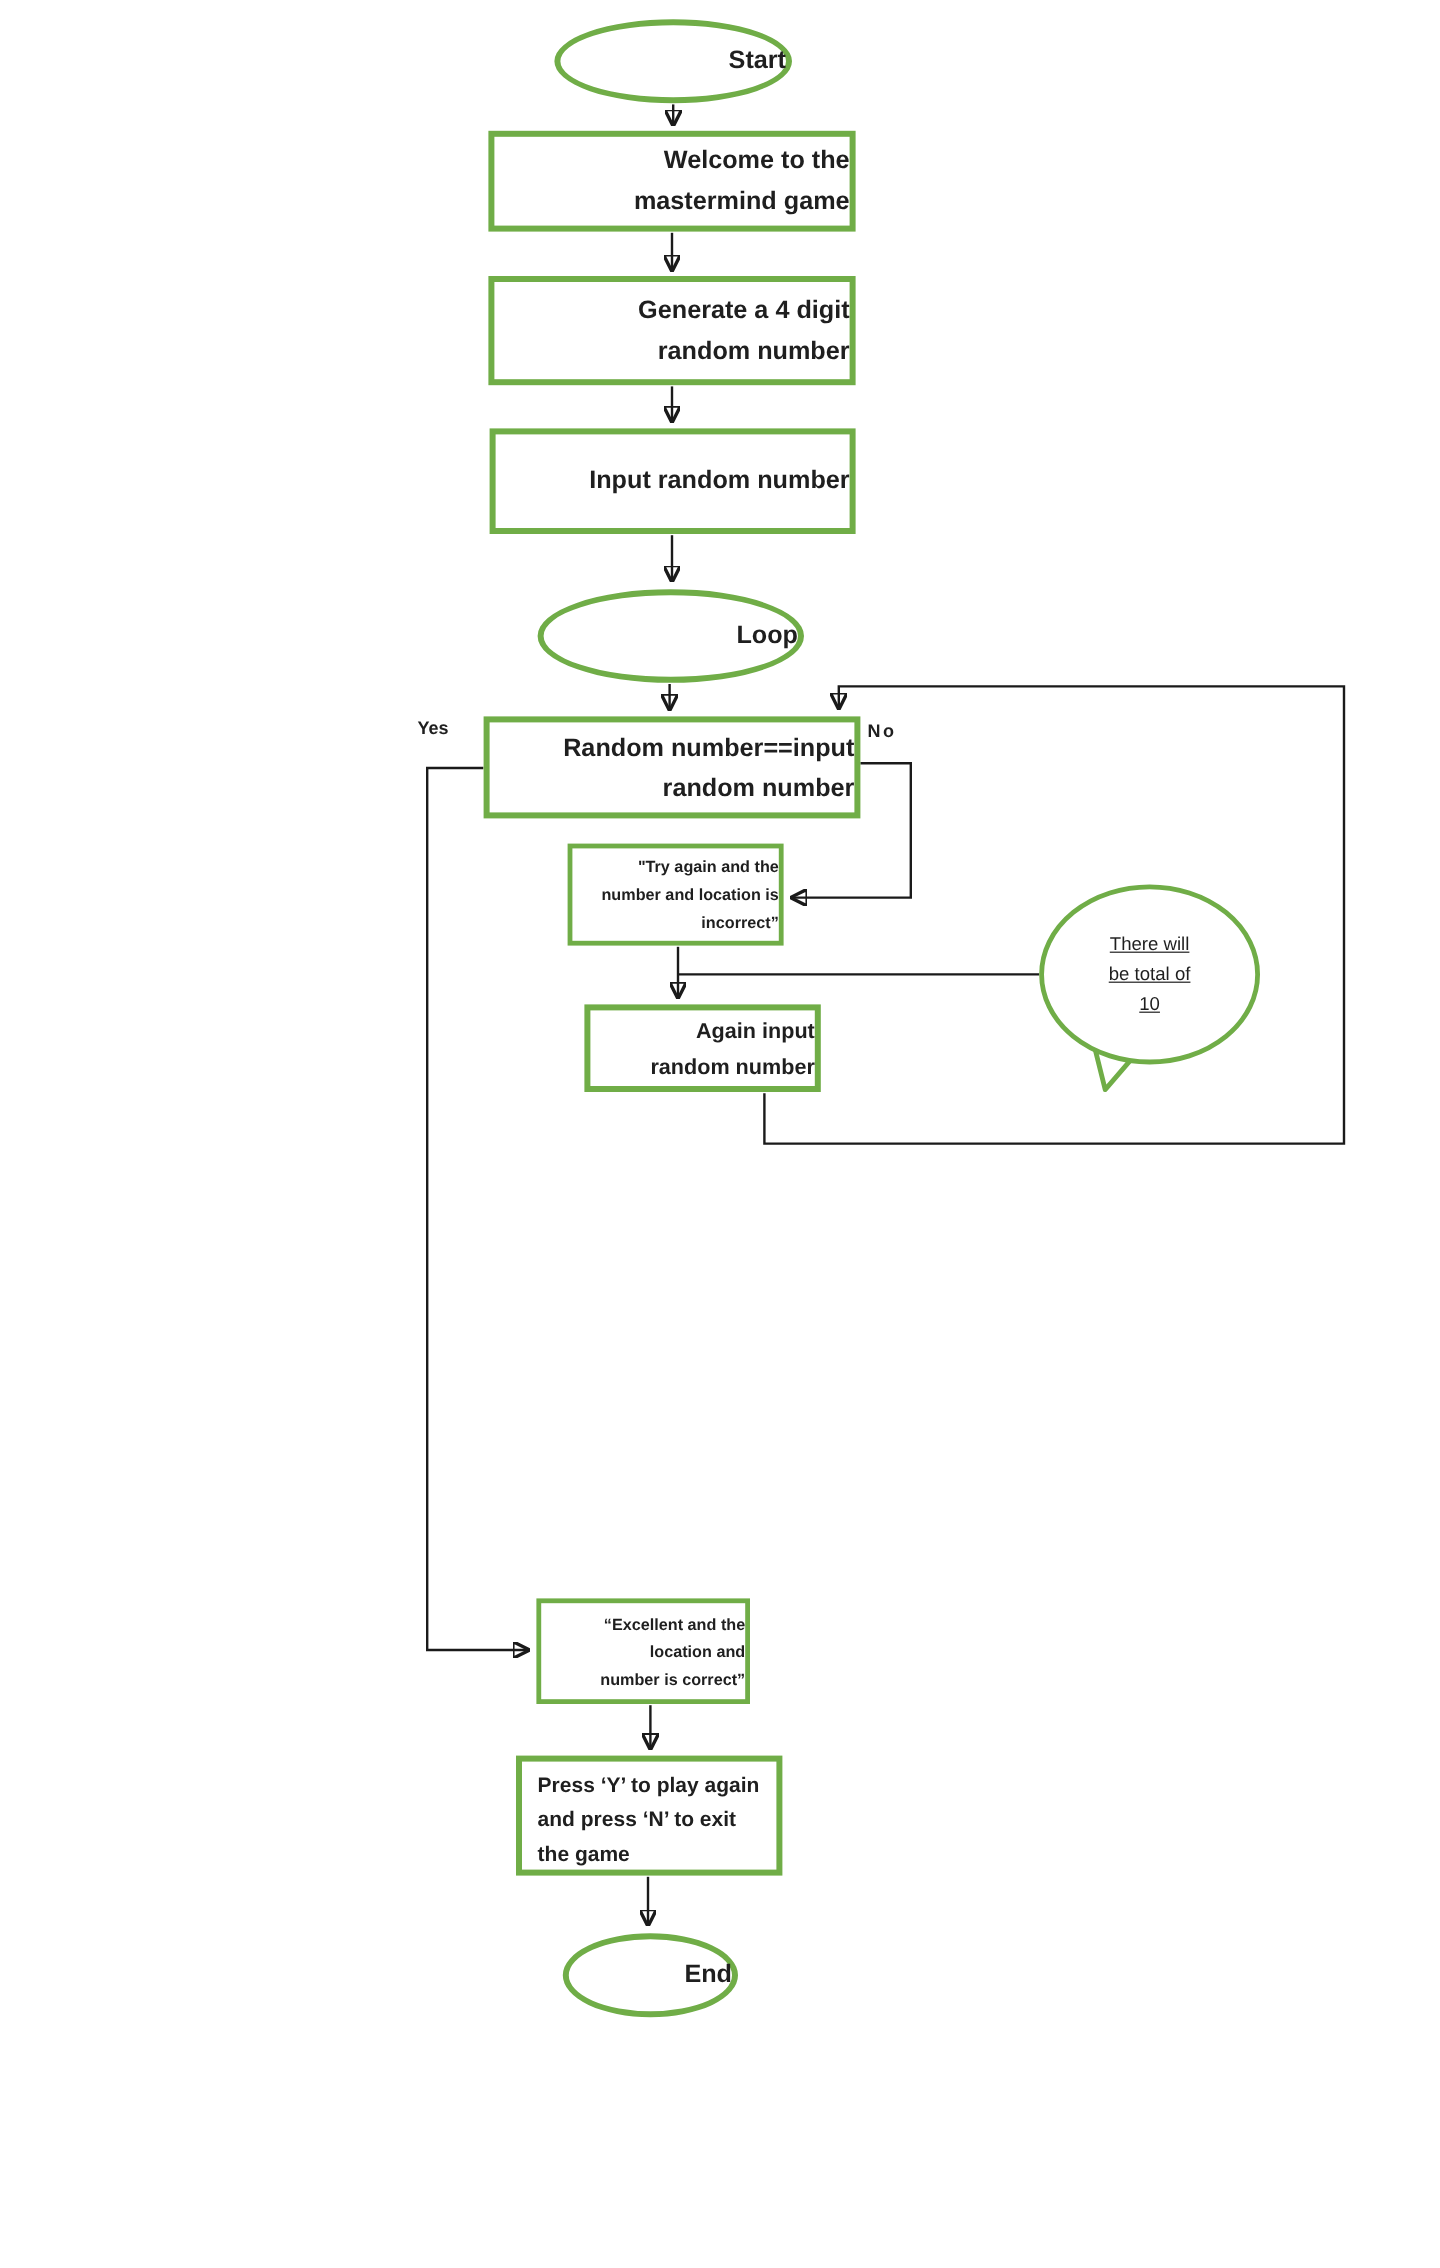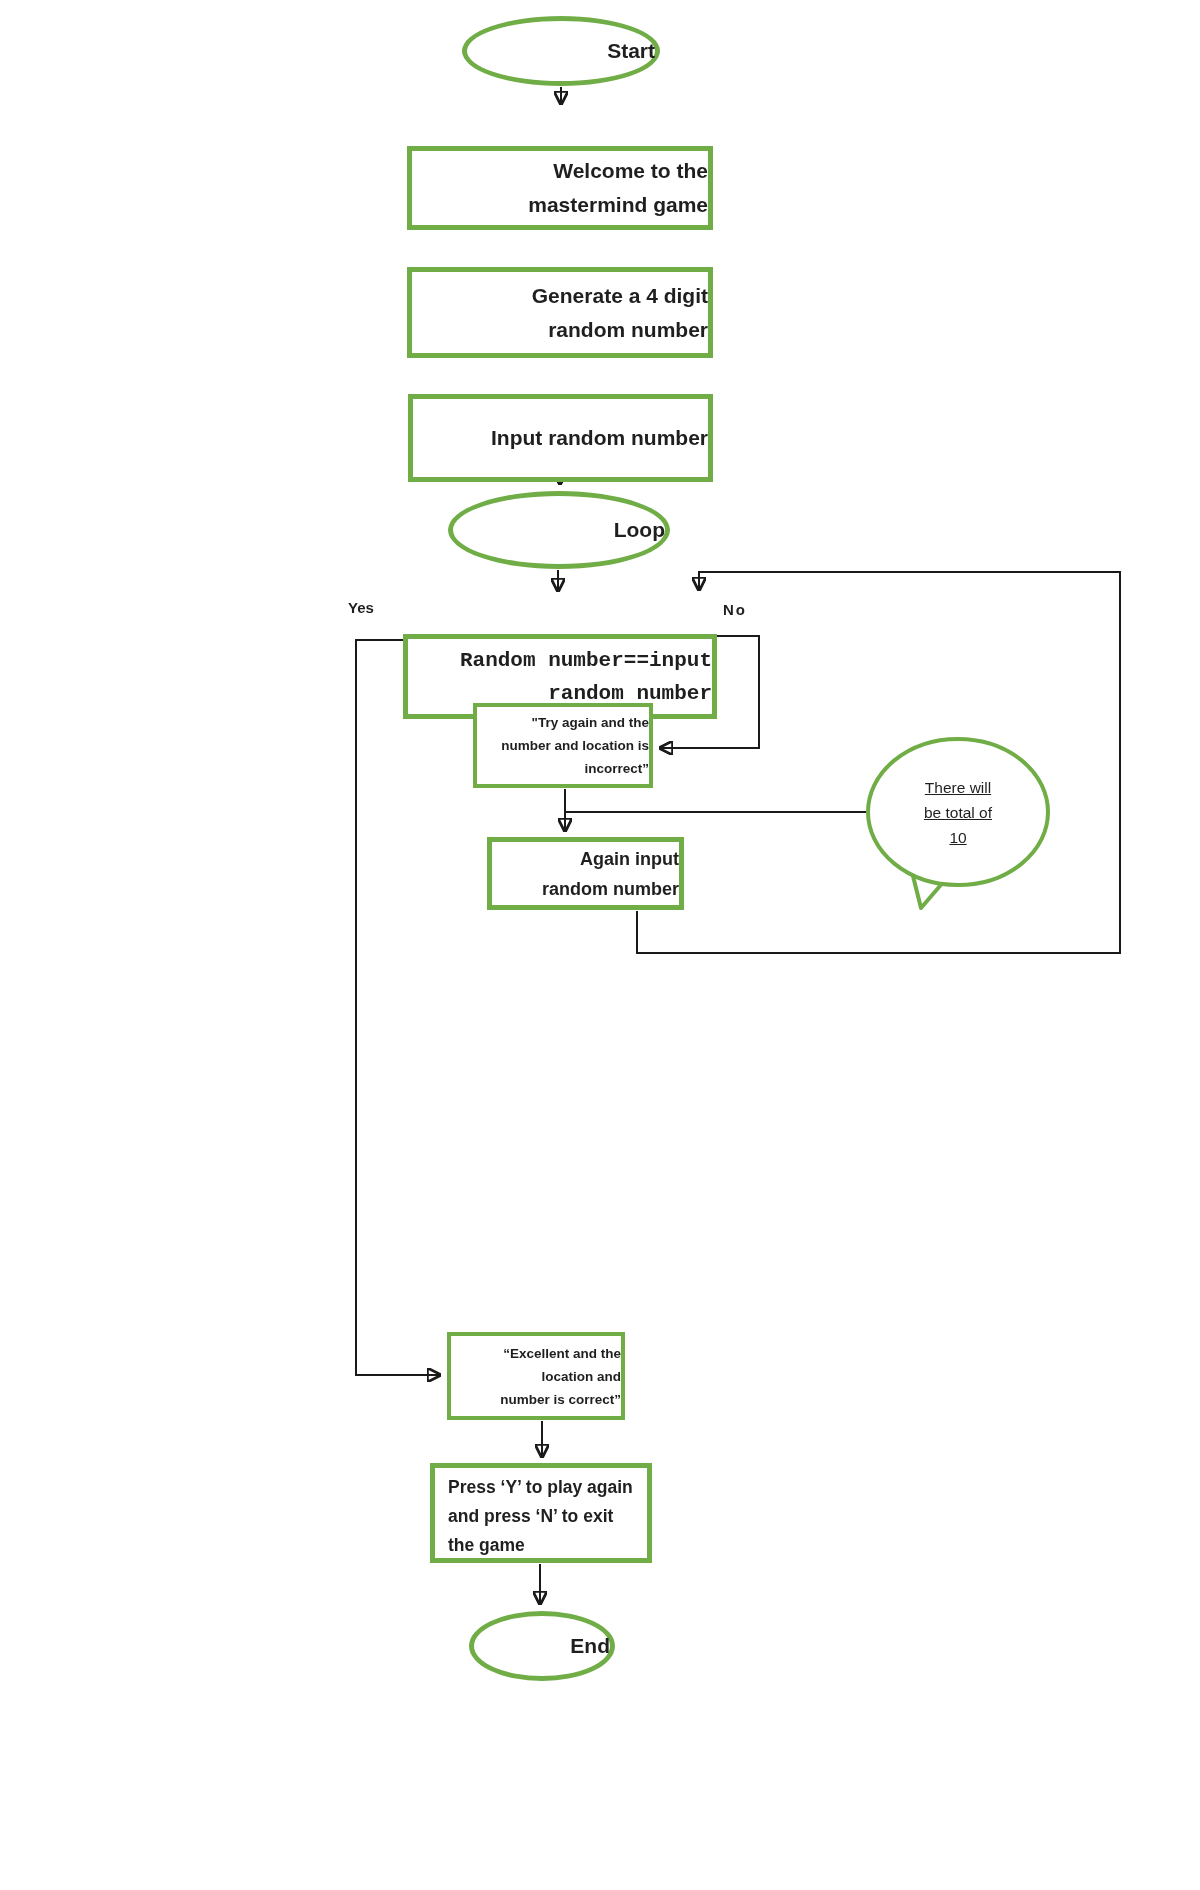--- a/index.html
+++ b/index.html
@@ -15,21 +15,21 @@
   #wires{position:absolute;left:0;top:0;width:1200px;height:1890px;}
   #wires path{fill:none;stroke:var(--connector);stroke-width:2;}
   #wires .bubble-shape{fill:#ffffff;stroke:var(--shape-border);stroke-width:4;stroke-linejoin:round;}
   .node{
     position:absolute;box-sizing:border-box;background:#ffffff;
     border:5px solid var(--shape-border);
     display:flex;flex-direction:column;align-items:flex-end;justify-content:center;
     text-align:center;font-weight:600;
   }
   .terminator{border-radius:50%;font-size:21px;}
-  .process{font-size:21px;line-height:34px;margin-top:37px;}
+  .process{font-size:21px;line-height:34px;}
   .small{border-width:4px;font-size:13.5px;line-height:23px;font-weight:600;}
   .label{position:absolute;font-size:15px;font-weight:600;}
   .callout-text{
     position:absolute;display:flex;flex-direction:column;align-items:center;justify-content:center;
     text-align:center;font-size:15.5px;line-height:25px;font-weight:400;text-decoration:underline;
   }
   .press-box{align-items:flex-start;text-align:left;padding:6px 8px 0 13px;font-size:17.5px;line-height:29px;}
   .again-box{font-size:18px;line-height:30px;margin-left:24px;}
   .decision-box{font-size:21px;line-height:33px;}
 </style>
@@ -75,21 +75,21 @@
   </div>
 
   <div class="node terminator" style="left:448px;top:491px;width:222px;height:78px;">
     <span>Loop</span>
   </div>
 
   <div class="node process" style="left:408px;top:357px;width:305px;height:88px;">
     <span>Input random number</span>
   </div>
 
-  <div class="node process decision-box" style="left:403px;top:597px;width:314px;height:85px;font-family:Liberation Mono, monospace;">
+  <div class="node process decision-box" style="left:403px;top:597px;width:314px;height:85px;">
     <span>Random number==input</span>
     <span>random number</span>
   </div>
 
   <div class="label" style="left:348px;top:599px;">Yes</div>
 
   <div class="label" style="left:723px;top:601px;letter-spacing:2px;">No</div>
 
   <div class="node small" style="left:473px;top:703px;width:180px;height:85px;">
     <span>"Try again and the</span>

